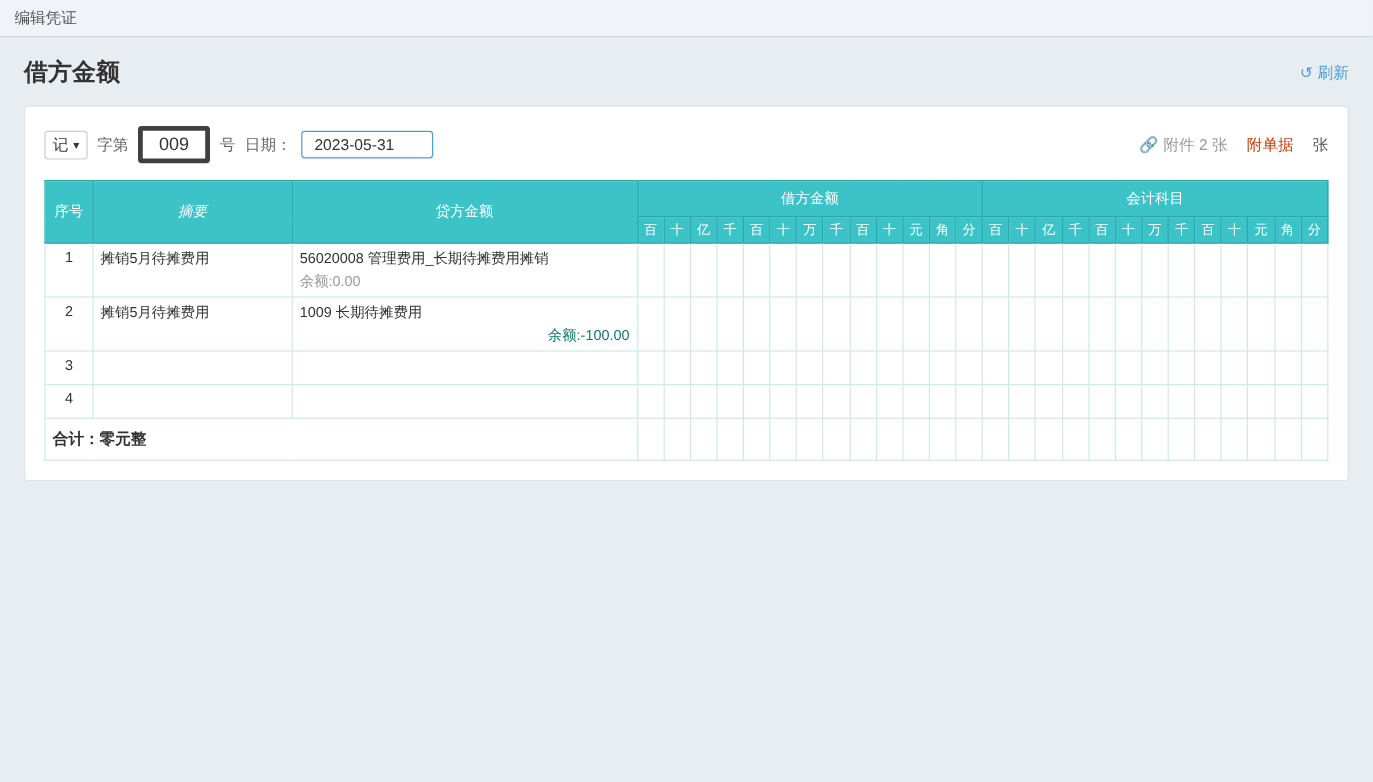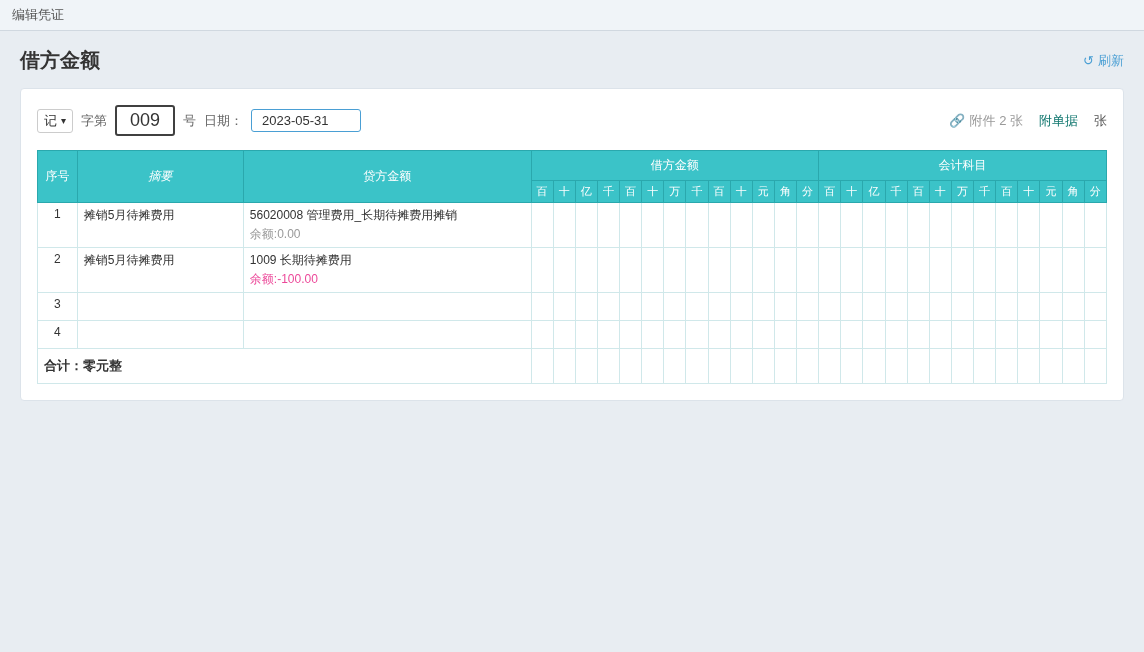--- a/index.html
+++ b/index.html
@@ -67,24 +67,24 @@
       gap: 2px;
       background: #fff;
       border: 1px solid #ccc;
       border-radius: 3px;
       padding: 2px 6px;
       font-size: 13px;
       color: #333;
       cursor: pointer;
     }
     .meta-input {
-      border: 2px solid #404040;
+      border: 4px solid #404040;
       border-radius: 3px;
       padding: 3px 8px;
-      font-size: 18px;
+      font-size: 15px;
       color: #333;
       width: 60px;
       text-align: center;
     }
     .meta-date-input {
       border: 1px solid #4a9fd4;
       border-radius: 3px;
       padding: 3px 10px;
       font-size: 13px;
       color: #333;
@@ -97,21 +97,21 @@
       gap: 16px;
     }
     .attach-link {
       color: #999;
       font-size: 13px;
       display: flex;
       align-items: center;
       gap: 4px;
     }
     .attach-single {
-      color: #0f766e;
+      color: #c2410c;
       font-size: 13px;
     }
     .attach-count {
       color: #555;
       font-size: 13px;
     }
     
     .voucher-table {
       width: 100%;
       border-collapse: collapse;
@@ -139,21 +139,21 @@
     .col-seq { width: 36px; text-align: center; }
     .col-summary { width: 150px; font-style: italic; }
     .col-account { width: 260px; }
     .digit-col { width: 20px; text-align: center; }
     .row-num { text-align: center; color: #555; }
     .balance-row {
       color: #999;
       font-size: 12px;
       padding-top: 2px;
     }
-    .balance-negative { color: #ec4899; }
+    .balance-negative { color: #0f766e; text-align: right; }
     .total-row td {
       border-top: 1px solid #b0d8da;
       padding: 8px 6px;
       font-size: 13px;
     }
     .footer-bar {
       display: flex;
       align-items: center;
       gap: 30px;
       margin-top: 10px;

